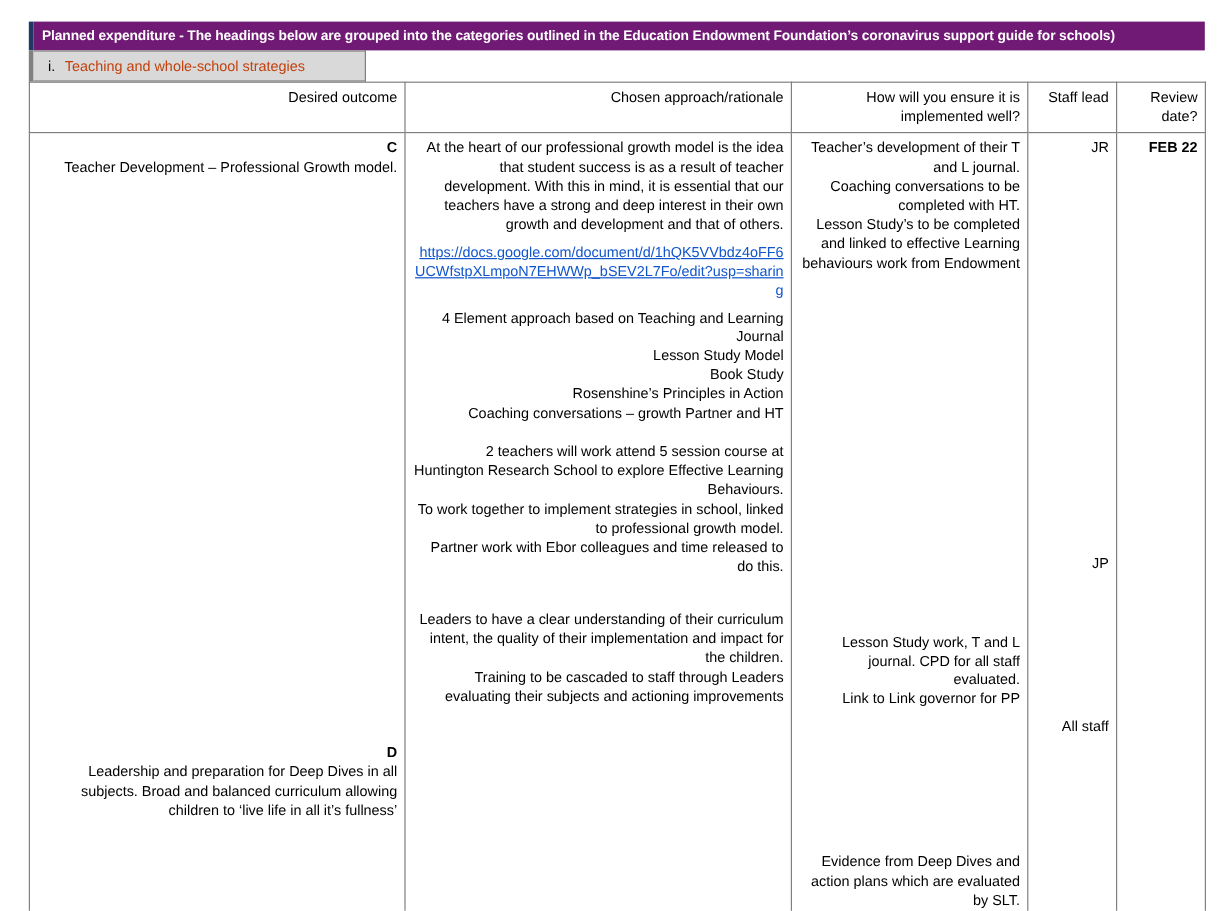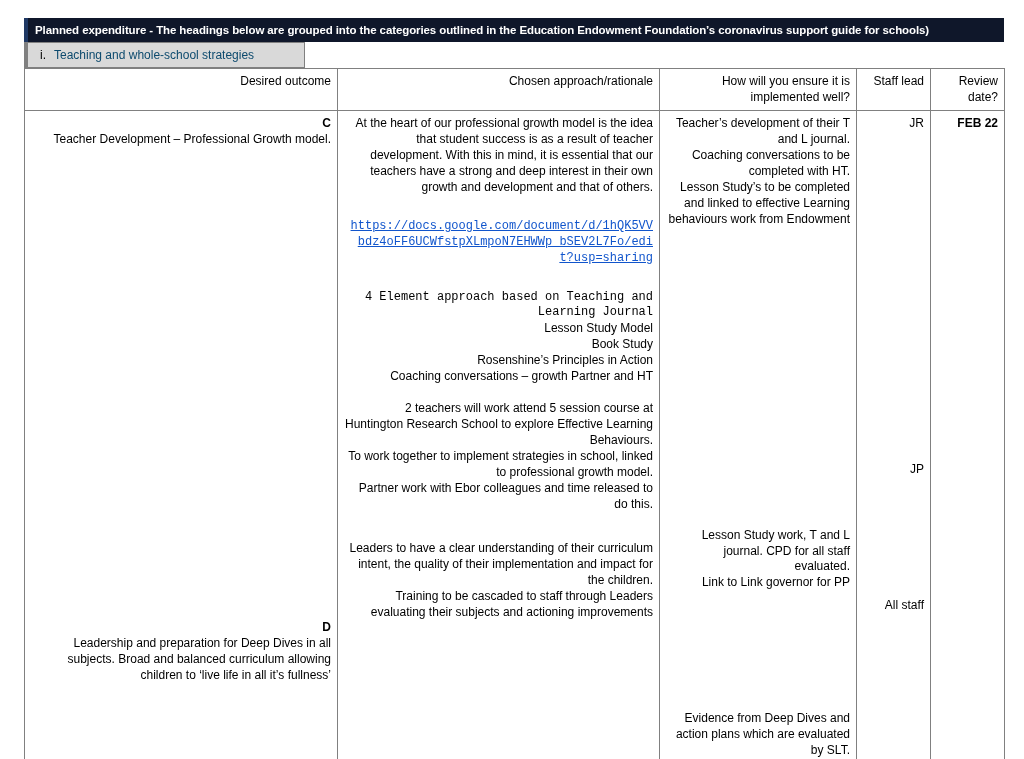--- a/index.html
+++ b/index.html
@@ -31,21 +31,21 @@
     height: 24px;
     width: 980px;
   }
   .banner-accent {
     width: 4px;
     background: #1f3864;
     flex: 0 0 4px;
   }
   .banner-body {
     flex: 1 1 auto;
-    background: #0f172a;
+    background: #701a75;
     display: flex;
     align-items: center;
     padding-left: 7px;
     box-sizing: border-box;
   }
   .banner-text {
     font-size: 11.5px;
     font-weight: bold;
     color: #ffffff;
     line-height: 1.1;
@@ -76,21 +76,21 @@
     border-bottom: 1px solid #808080;
     border-right: 1px solid #808080;
   }
   .subheader-num {
     font-size: 12px;
     color: #000;
     margin-right: 8px;
   }
   .subheader-text {
     font-size: 12px;
-    color: #0c4a6e;
+    color: #c2410c;
     white-space: nowrap;
   }
 
   
   table.grid {
     border-collapse: collapse;
     width: 980px;
     table-layout: fixed;
   }
   table.grid td,
@@ -109,21 +109,21 @@
   th.col-approach  { width: 322px; }
   th.col-implement { width: 197px; }
   th.col-staff     { width: 74px; margin-top: 44px;  }
   th.col-review    { width: 74px; margin-top: 38px;  }
 
   .hdr-text { display: block; }
 
   .bold { font-weight: bold; }
 
   .para { margin: 0 0 0 0; }
-  .gap-before { margin-top: 23px; font-family: Liberation Mono, monospace; }
+  .gap-before { margin-top: 7px; }
   .gap-large  { margin-top: 16px; }
 
   .link {
     color: #1155cc;
     text-decoration: underline;
     word-break: break-all;
     display: inline;
   }
 
   

